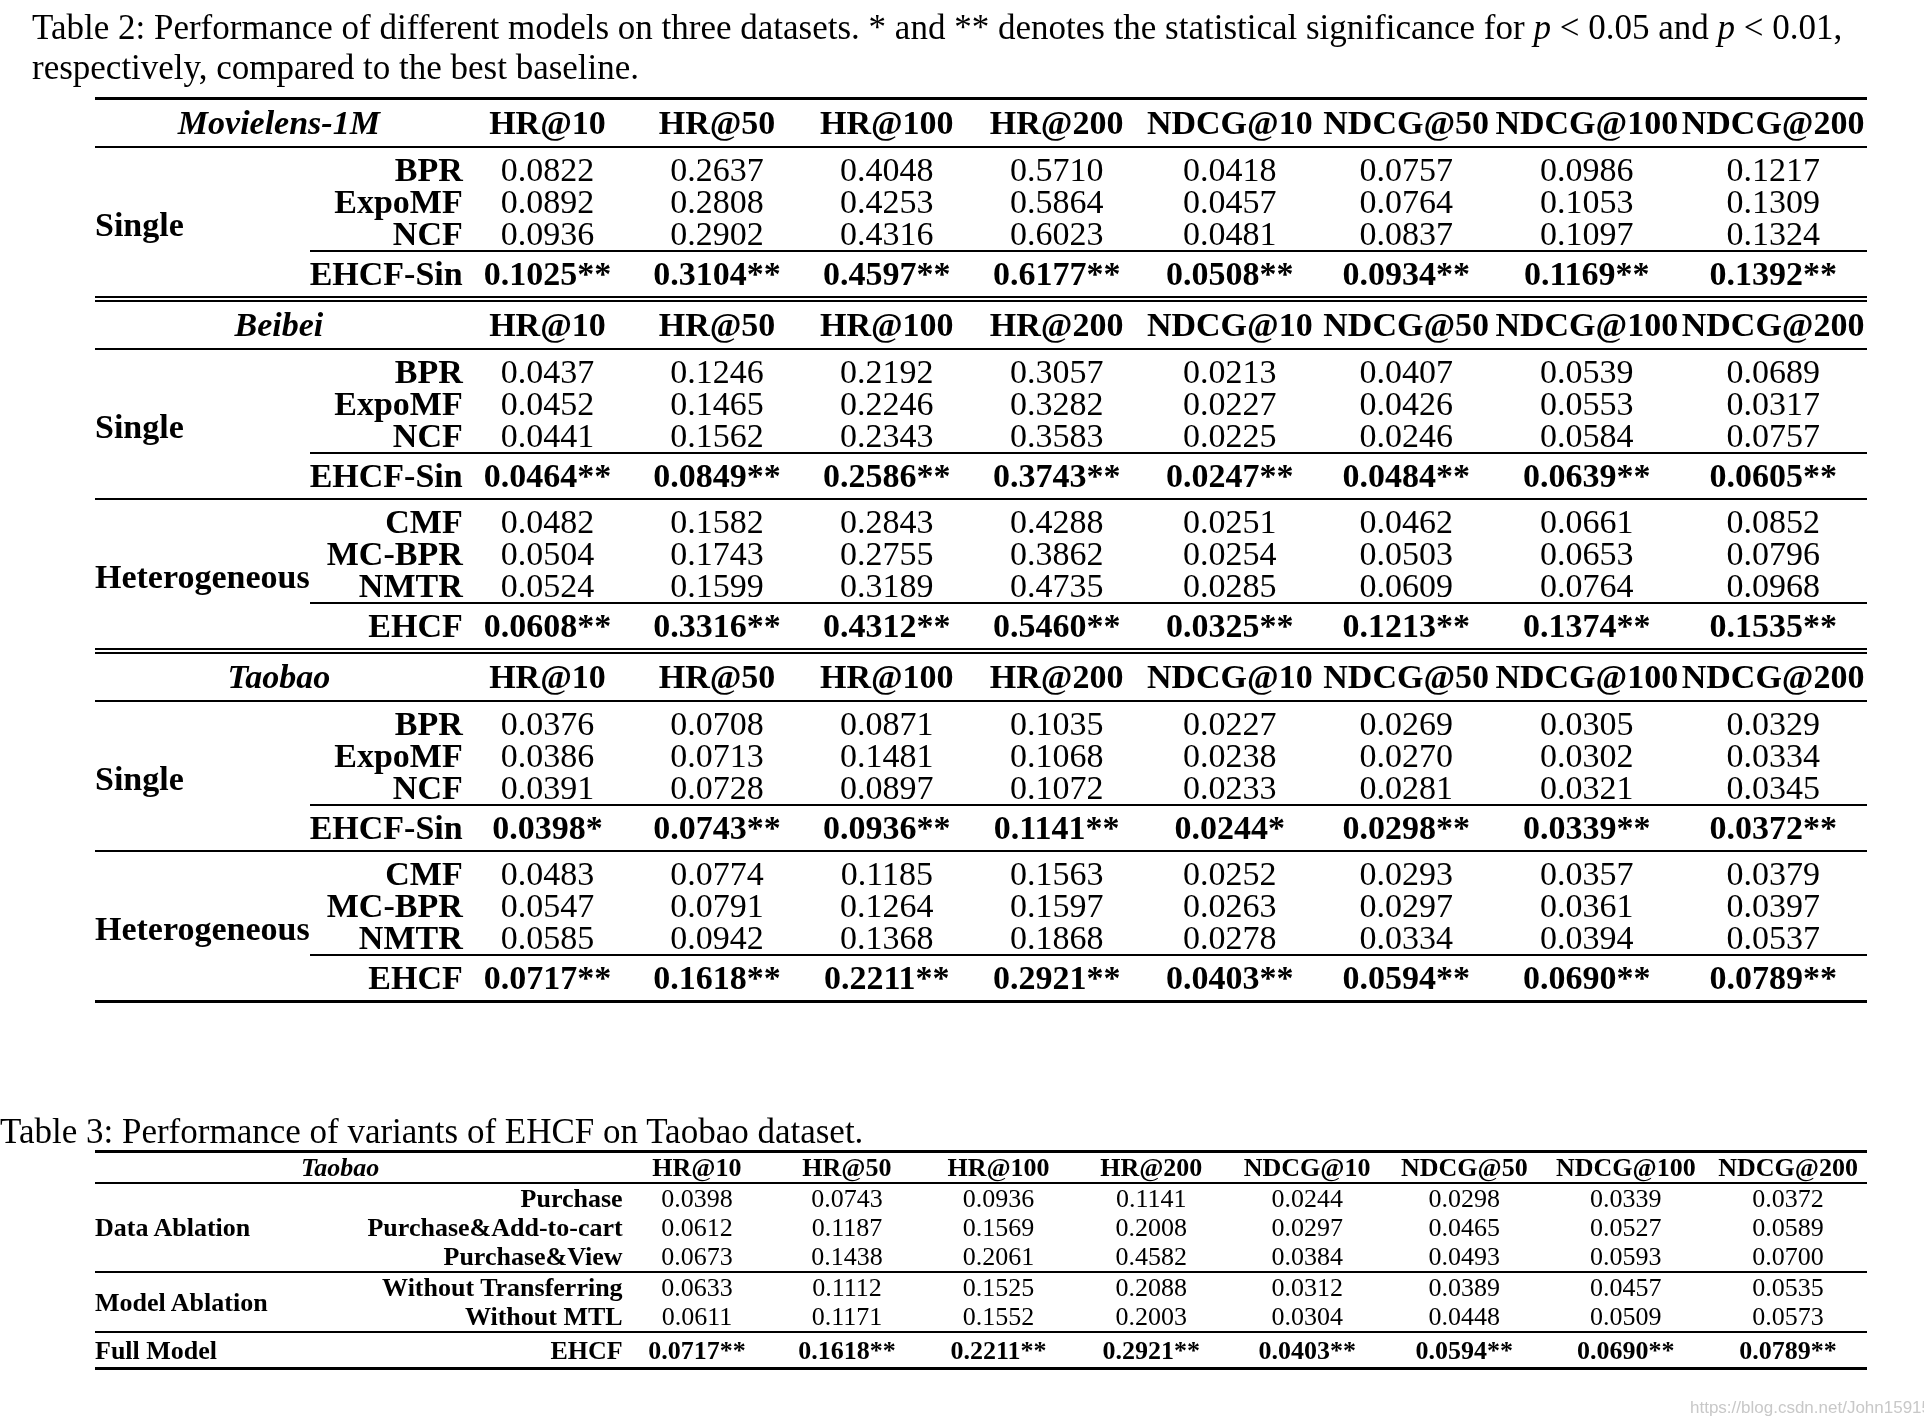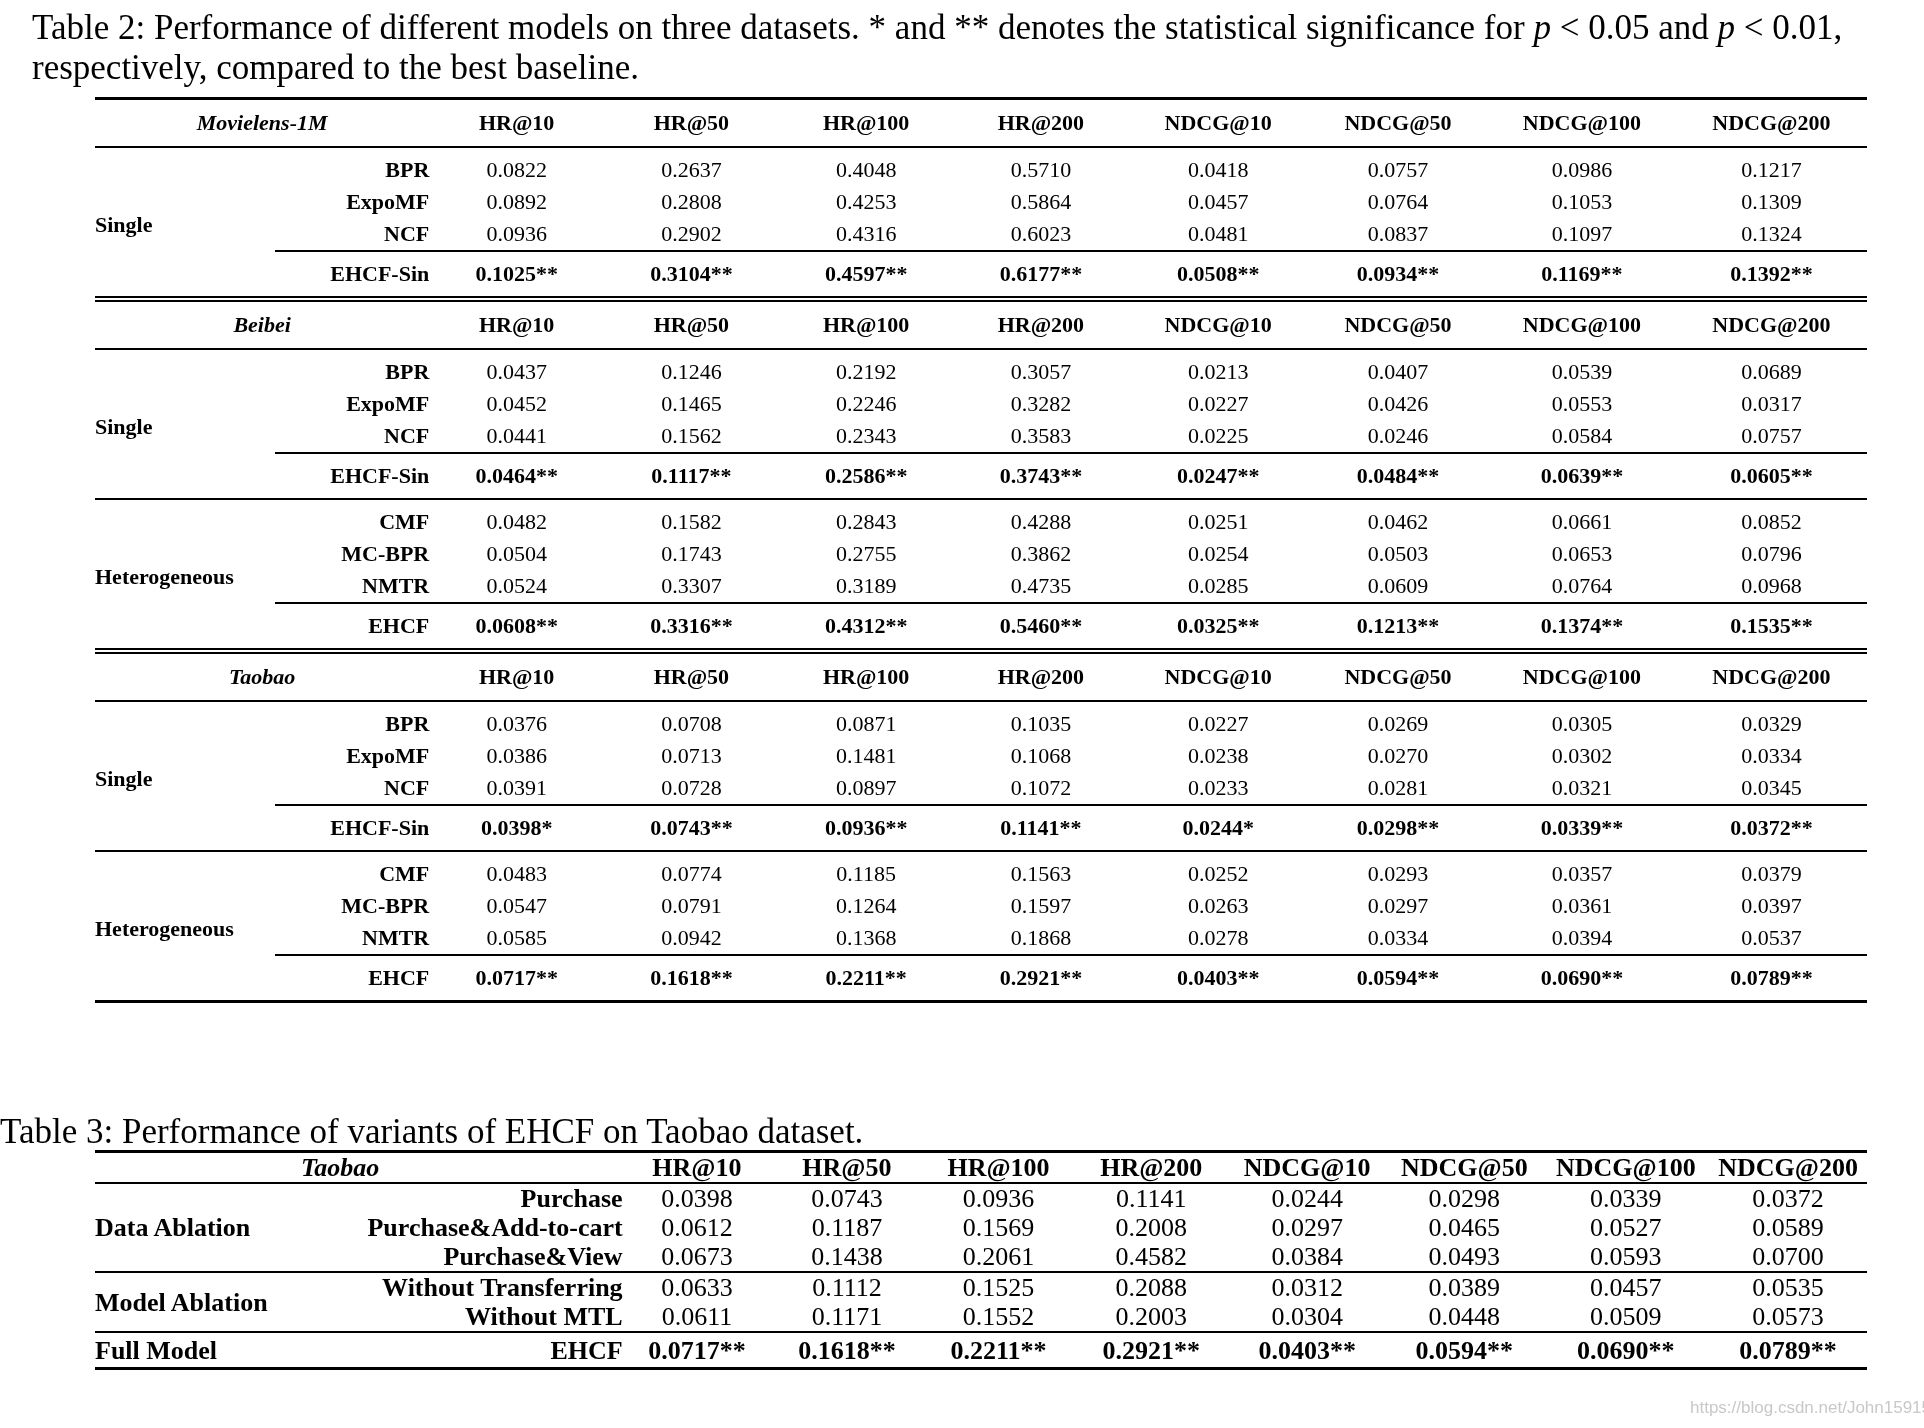--- a/index.html
+++ b/index.html
@@ -1,21 +1,21 @@
 <!DOCTYPE html>
 <html><head>
 <meta charset="utf-8">
 <style>
   html, body { margin:0; padding:0; background:#fff; }
   body { width:1924px; height:1428px; position:relative; overflow:hidden;
          font-family:"Liberation Serif","DejaVu Serif",serif; color:#000; }
   .caption { position:absolute; left:32px; top:8px; width:1890px; font-size:35px; line-height:40px; }
   .caption i { font-style:italic; }
   table { border-collapse:collapse; position:absolute; }
-  #t2 { left:95px; top:97px; width:1772px; font-size:22px; }
+  #t2 { left:95px; top:97px; width:1772px; font-size:34px; }
   #t2 td, #t2 th { padding:0; height:32px; line-height:32px; white-space:nowrap; }
   th { font-weight:bold; }
   .ds { font-style:italic; font-weight:bold; text-align:center; }
   .num { text-align:center; }
   .b { font-weight:bold; }
   .grp { font-weight:bold; text-align:left; vertical-align:middle; }
   .model { font-weight:bold; text-align:right; }
   .hdr th, .hdr td { height:46px !important; }
   .toprule { border-top:3px solid #000; }
   .dbl { border-top:6px double #000; }
@@ -144,21 +144,21 @@
         <td class="num">0.2343</td>
         <td class="num">0.3583</td>
         <td class="num">0.0225</td>
         <td class="num">0.0246</td>
         <td class="num">0.0584</td>
         <td class="num">0.0757</td>
       </tr>
       <tr class="emph">
         <td class="model mid">EHCF-Sin</td>
         <td class="num b mid">0.0464**</td>
-        <td class="num b mid">0.1117**</td>
+        <td class="num b mid">0.0849**</td>
         <td class="num b mid">0.2586**</td>
         <td class="num b mid">0.3743**</td>
         <td class="num b mid">0.0247**</td>
         <td class="num b mid">0.0484**</td>
         <td class="num b mid">0.0639**</td>
         <td class="num b mid">0.0605**</td>
       </tr>
       <tr class="pad-t">
         <td rowspan="4" class="grp mid">Heterogeneous</td>
         <td class="model mid">CMF</td>
@@ -178,21 +178,21 @@
         <td class="num">0.2755</td>
         <td class="num">0.3862</td>
         <td class="num">0.0254</td>
         <td class="num">0.0503</td>
         <td class="num">0.0653</td>
         <td class="num">0.0796</td>
       </tr>
       <tr>
         <td class="model">NMTR</td>
         <td class="num">0.0524</td>
-        <td class="num">0.3307</td>
+        <td class="num">0.1599</td>
         <td class="num">0.3189</td>
         <td class="num">0.4735</td>
         <td class="num">0.0285</td>
         <td class="num">0.0609</td>
         <td class="num">0.0764</td>
         <td class="num">0.0968</td>
       </tr>
       <tr class="emph">
         <td class="model mid">EHCF</td>
         <td class="num b mid">0.0608**</td>

